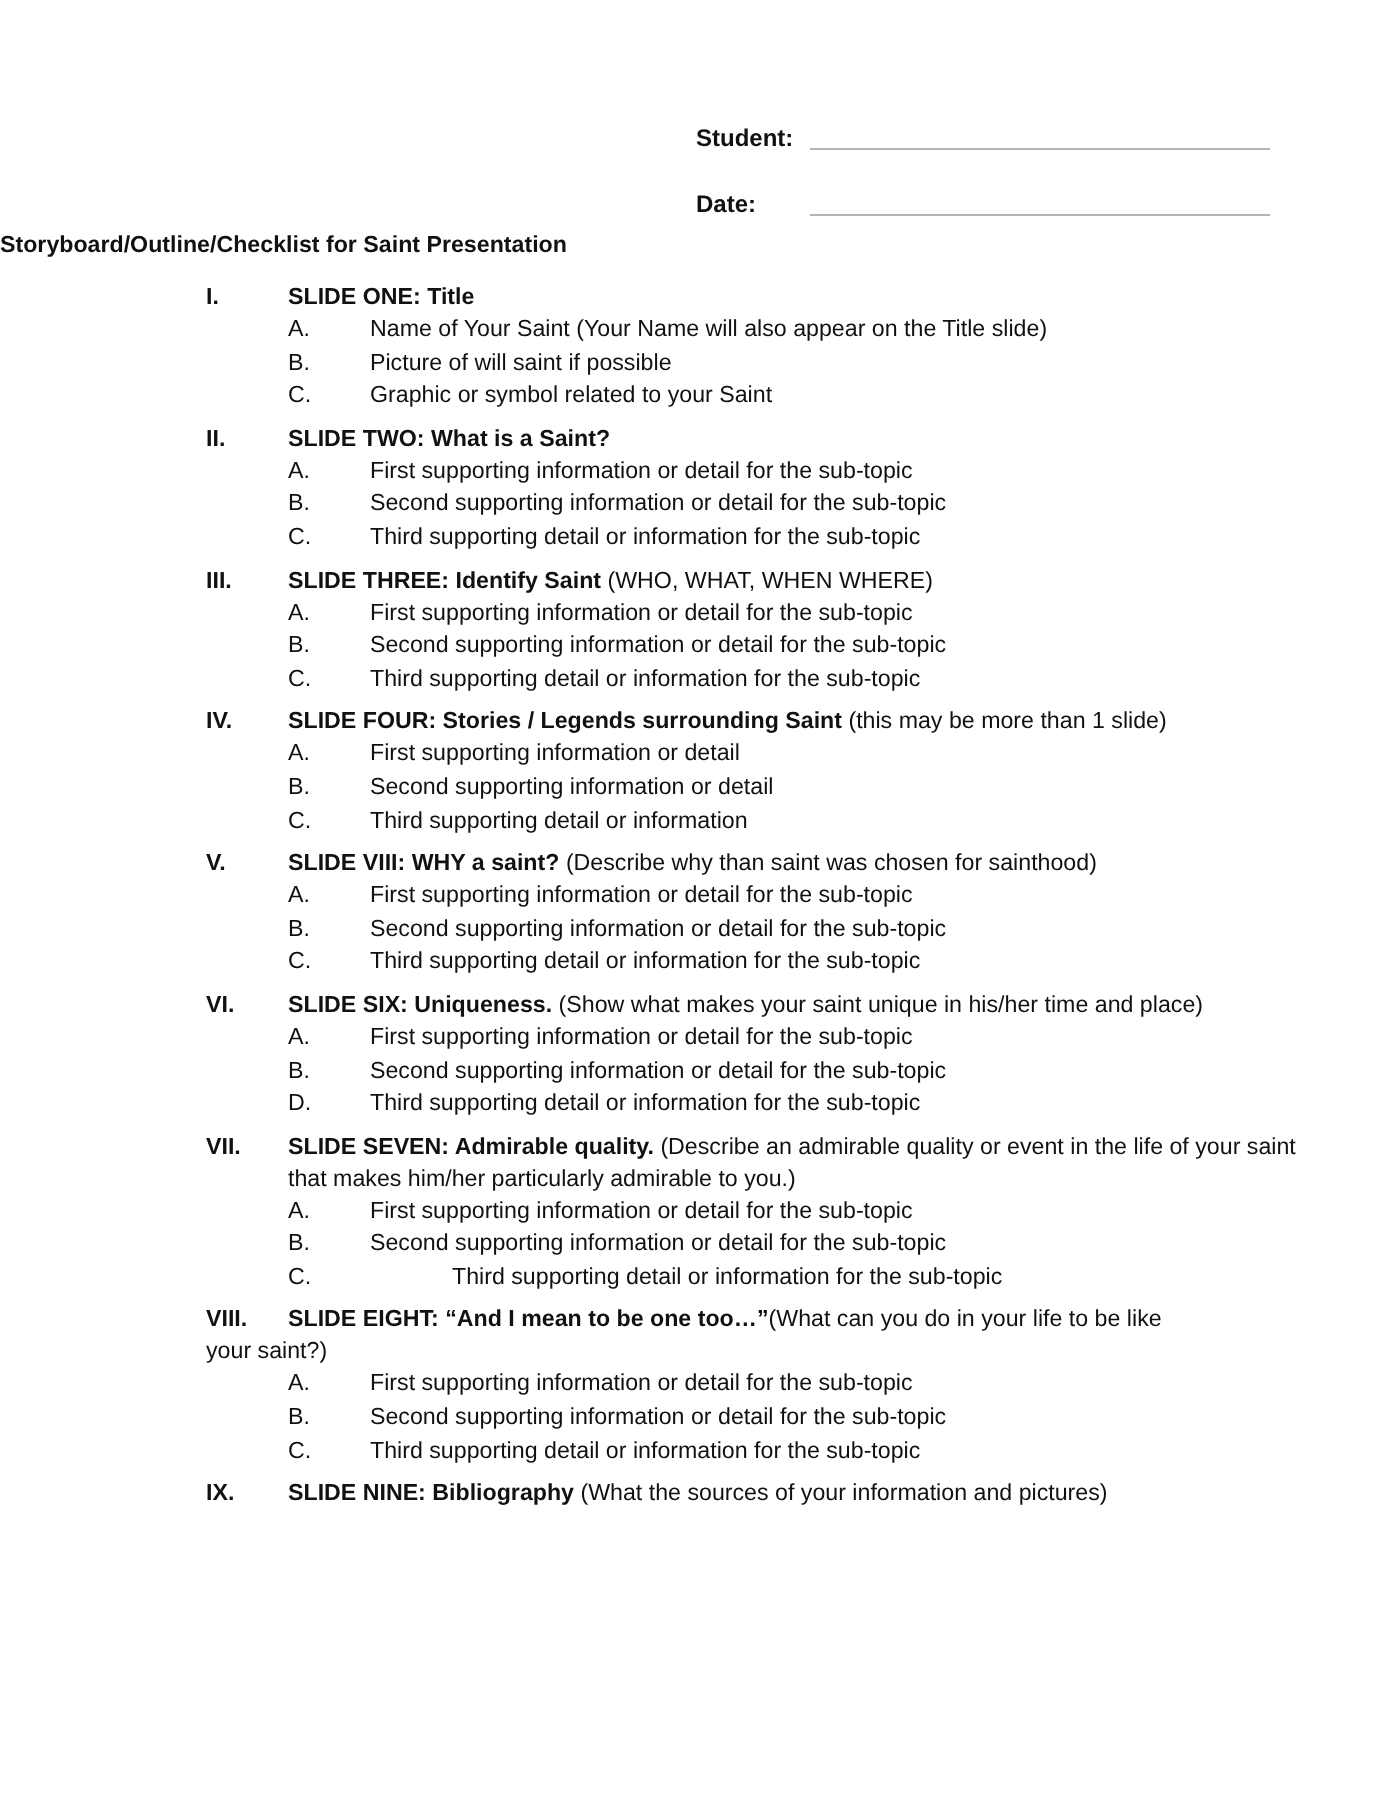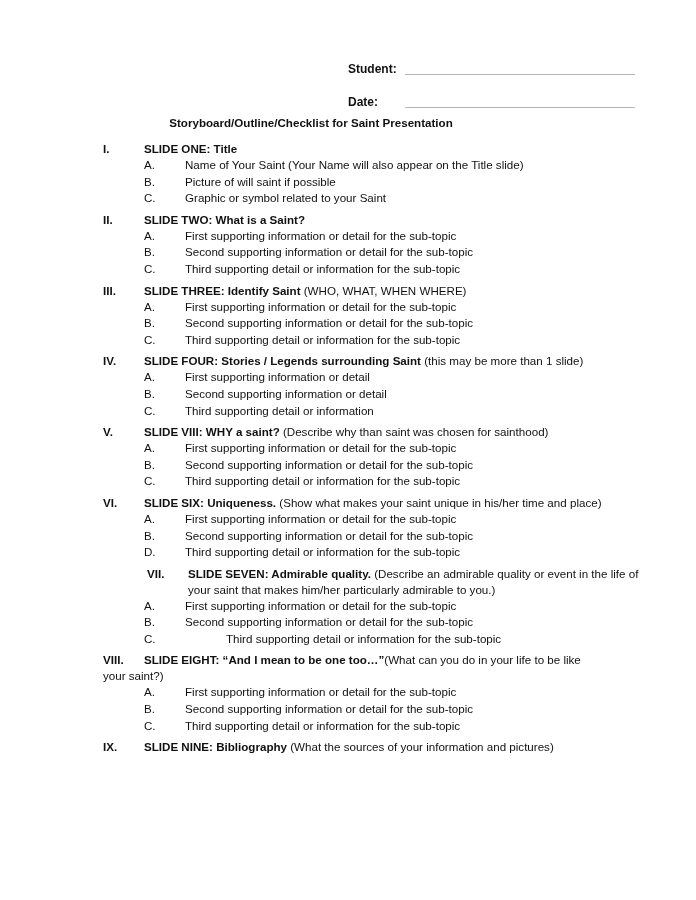--- a/index.html
+++ b/index.html
@@ -3,21 +3,21 @@
 <meta charset="utf-8">
 <style>
   html, body { margin: 0; padding: 0; background: #ffffff; }
   body {
     width: 696px; height: 900px; position: relative; overflow: hidden;
     font-family: "Liberation Sans", sans-serif; color: #111111; font-size: 11.6px;
   }
   .field-row { position: absolute; left: 0; width: 684px; height: 16px; }
   .field-label { position: absolute; font-weight: bold; font-size: 12px; }
   .field-line { position: absolute; height: 0; border-top: 1px solid #b4b4b4; }
-  .doc-title { position: absolute; top: 116px; left: 0; width: 590px; text-align: center; font-weight: bold; font-size: 11.6px; margin-left: 16px; }
+  .doc-title { position: absolute; top: 116px; left: 0; width: 590px; font-weight: bold; font-size: 11.6px; }
   .outline { position: absolute; left: 0; top: 141px; width: 696px; }
   .section { position: relative; margin-bottom: 5px; }
   .sec-head { position: relative; padding-left: 144px; line-height: 16px; padding-right: 100px; }
   .sec-num { position: absolute; left: 103px; top: 0; font-weight: bold; }
   .sec-title { font-weight: bold; }
   .sec-head.hanging { padding-left: 103px; text-indent: 41px; }
   .sec-head.hanging .sec-num { position: static; display: inline-block; width: 41px; text-indent: 0; margin-left: -41px; }
   .item { position: relative; padding-left: 185px; line-height: 16.6px; }
   .item-letter { position: absolute; left: 144px; top: 0; }
   .item.extra-indent { padding-left: 226px; }
@@ -86,21 +86,21 @@
   <div class="section">
     <div class="sec-head" style="padding-right:20px;">
       <span class="sec-num">VI.</span><span class="sec-title">SLIDE SIX: Uniqueness.</span><span> (Show what makes your saint unique in his/her time and place)</span>
     </div>
     <div class="item"><span class="item-letter">A.</span><span>First supporting information or detail for the sub-topic</span></div>
     <div class="item"><span class="item-letter">B.</span><span>Second supporting information or detail for the sub-topic</span></div>
     <div class="item"><span class="item-letter">D.</span><span>Third supporting detail or information for the sub-topic</span></div>
   </div>
 
   <div class="section">
-    <div class="sec-head" style="padding-right:48px;margin-left:44px;">
+    <div class="sec-head" style="padding-right:48px;">
       <span class="sec-num">VII.</span><span class="sec-title">SLIDE SEVEN: Admirable quality.</span><span> (Describe an admirable quality or event in the life of your saint that makes him/her particularly admirable to you.)</span>
     </div>
     <div class="item"><span class="item-letter">A.</span><span>First supporting information or detail for the sub-topic</span></div>
     <div class="item"><span class="item-letter">B.</span><span>Second supporting information or detail for the sub-topic</span></div>
     <div class="item extra-indent"><span class="item-letter">C.</span><span>Third supporting detail or information for the sub-topic</span></div>
   </div>
 
   <div class="section">
     <div class="sec-head hanging" style="padding-right:104px;">
       <span class="sec-num">VIII.</span><span class="sec-title">SLIDE EIGHT: “And I mean to be one too…”</span><span>(What can you do in your life to be like your saint?)</span>

